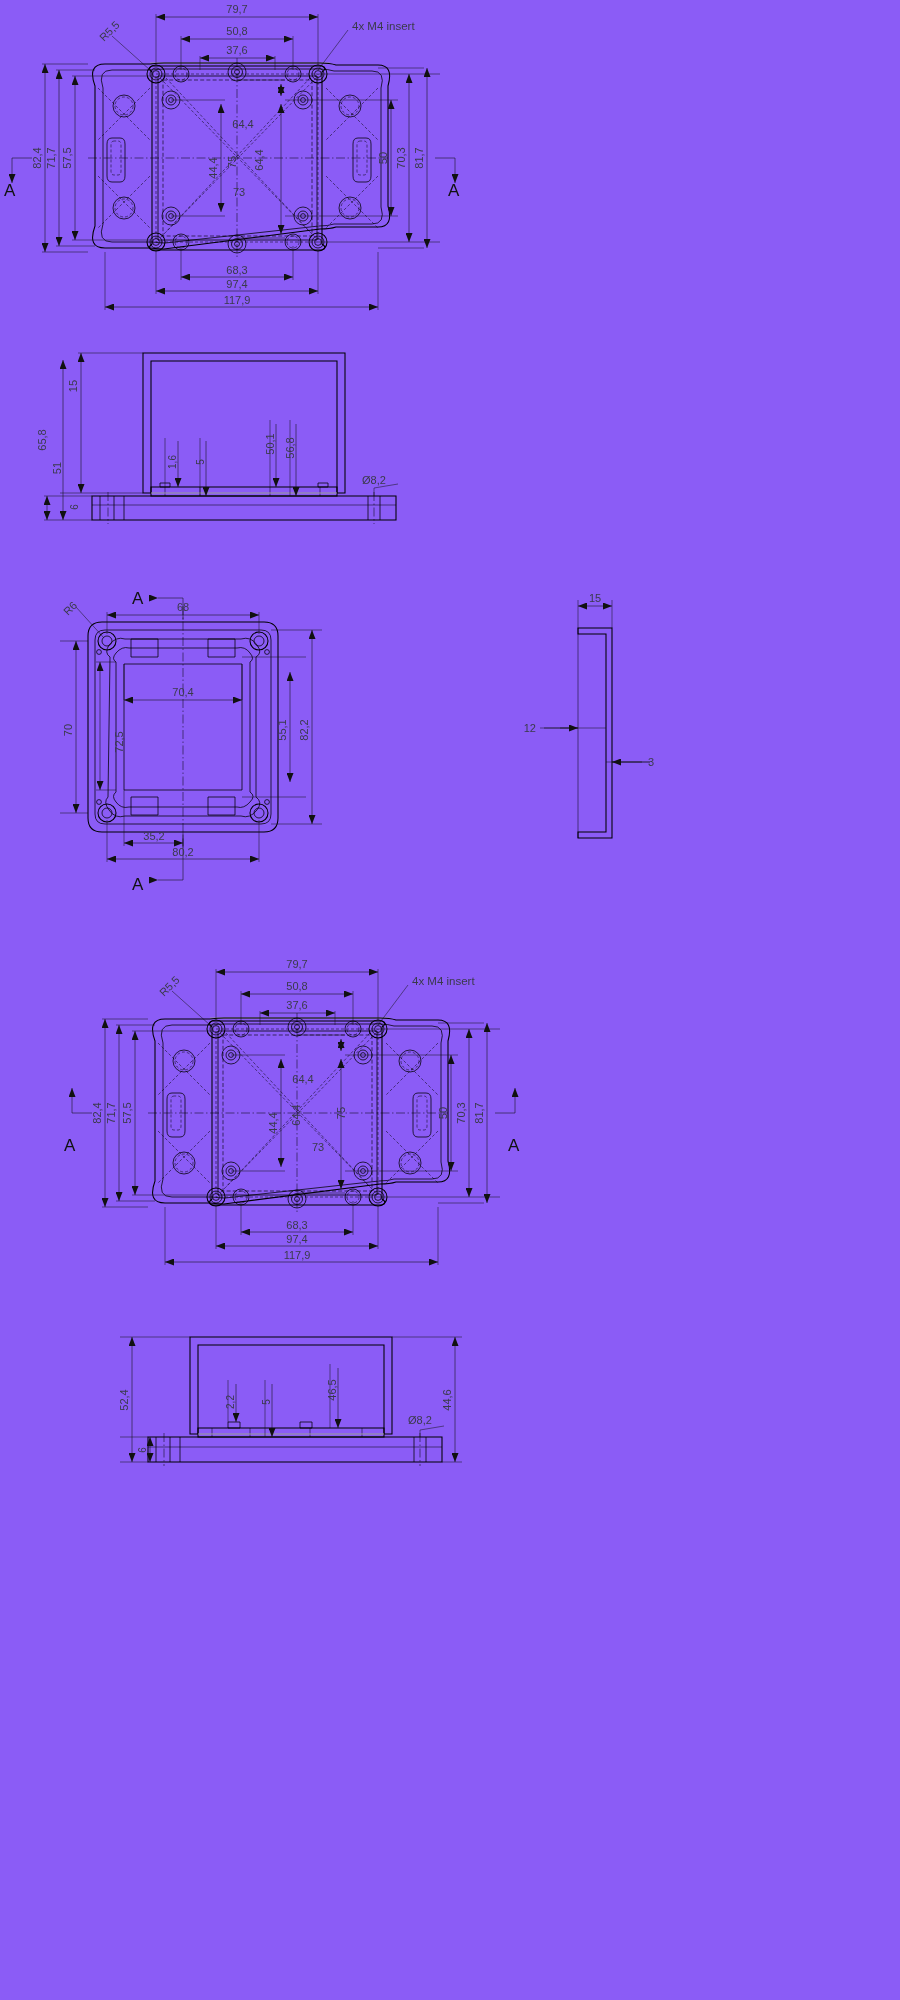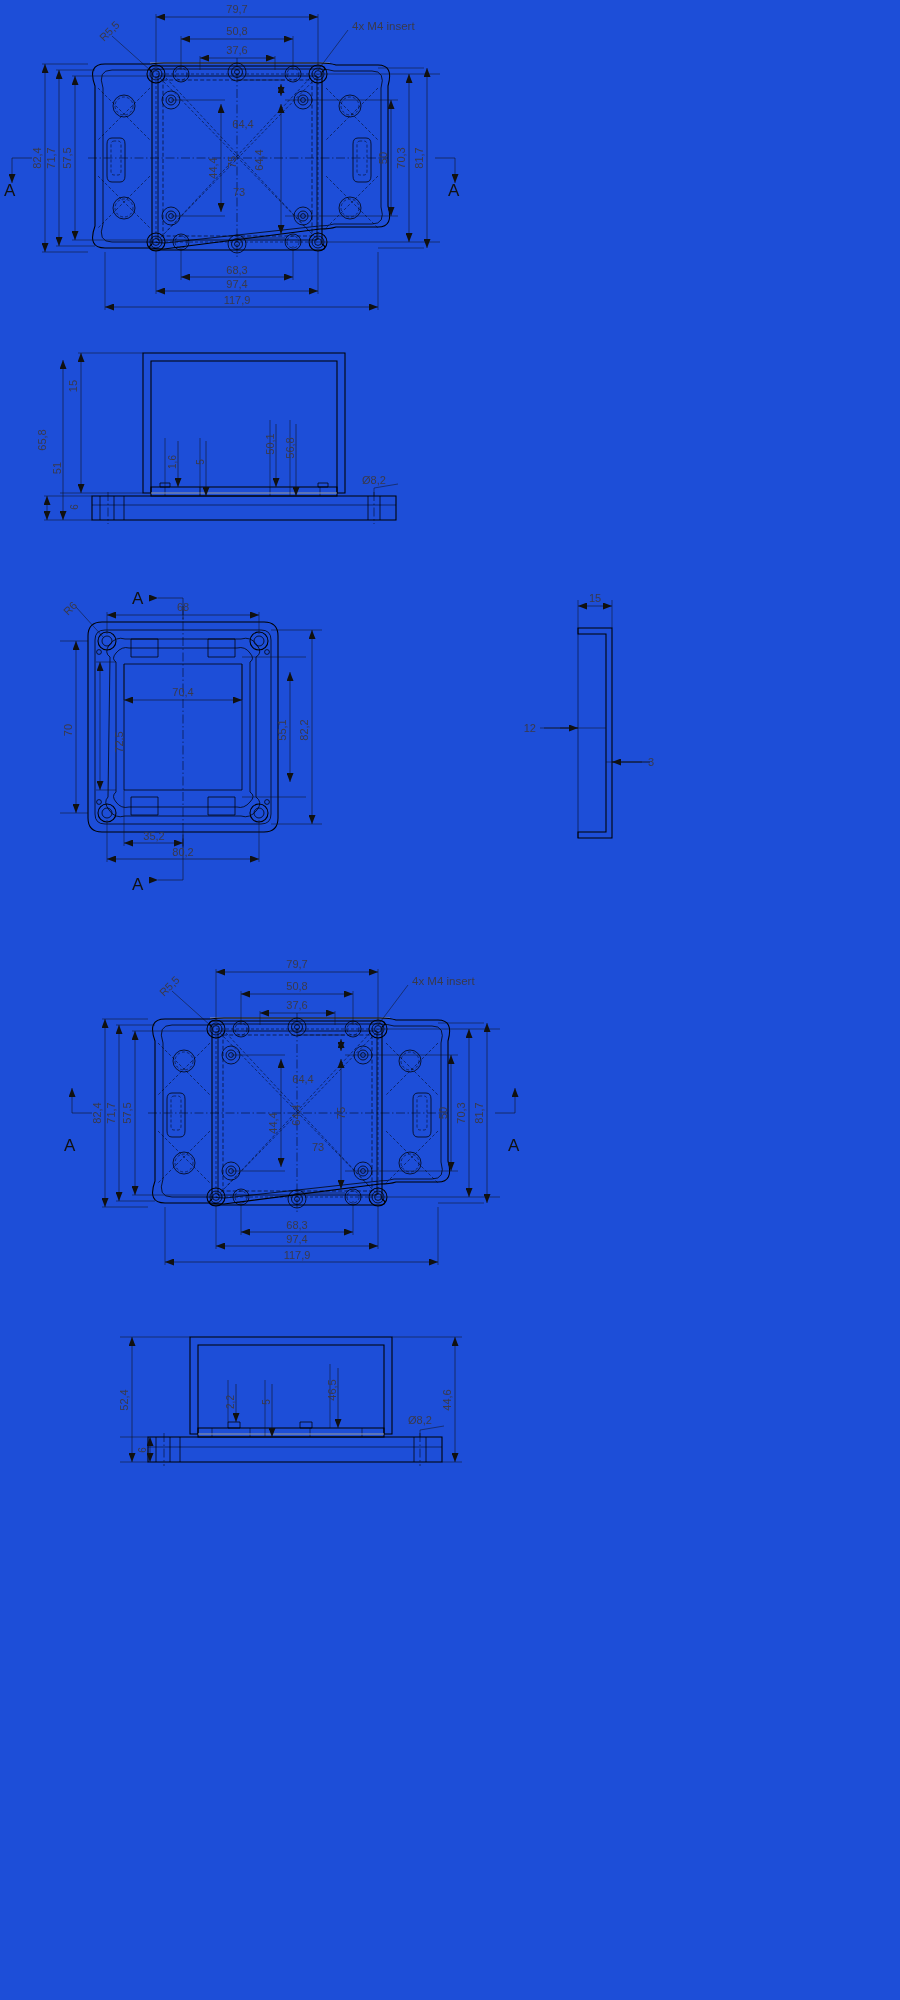--- a/index.html
+++ b/index.html
@@ -1,17 +1,17 @@
 <!DOCTYPE html>
 <html><head>
 <meta charset="utf-8">
 <style>
   html,body{margin:0;padding:0;background:#ffffff;}
   body{width:900px;height:2000px;position:relative;font-family:"Liberation Sans",sans-serif;overflow:hidden;}
-  .sheet{position:absolute;inset:0;background:#1d4ed8;}
+  .sheet{position:absolute;inset:0;background:#8b5cf6;}
   svg{display:block;}
   .dimtxt{font-family:"Liberation Sans",sans-serif;font-size:11px;fill:#3a3a4a;}
   .dimtxt.sm{font-size:10px;}
   .marker{font-family:"Liberation Sans",sans-serif;font-size:17px;fill:#111;}
   .note{font-family:"Liberation Sans",sans-serif;font-size:11.5px;fill:#3a3a4a;}
   .dim{stroke:#111;stroke-width:.55;fill:none;}
   .ext{stroke:#111;stroke-width:.5;fill:none;}
   .obj{stroke:#000;stroke-width:1.05;fill:none;}
   .obj2{stroke:#000;stroke-width:.75;fill:none;}
   .thin{stroke:#000;stroke-width:.5;fill:none;}

